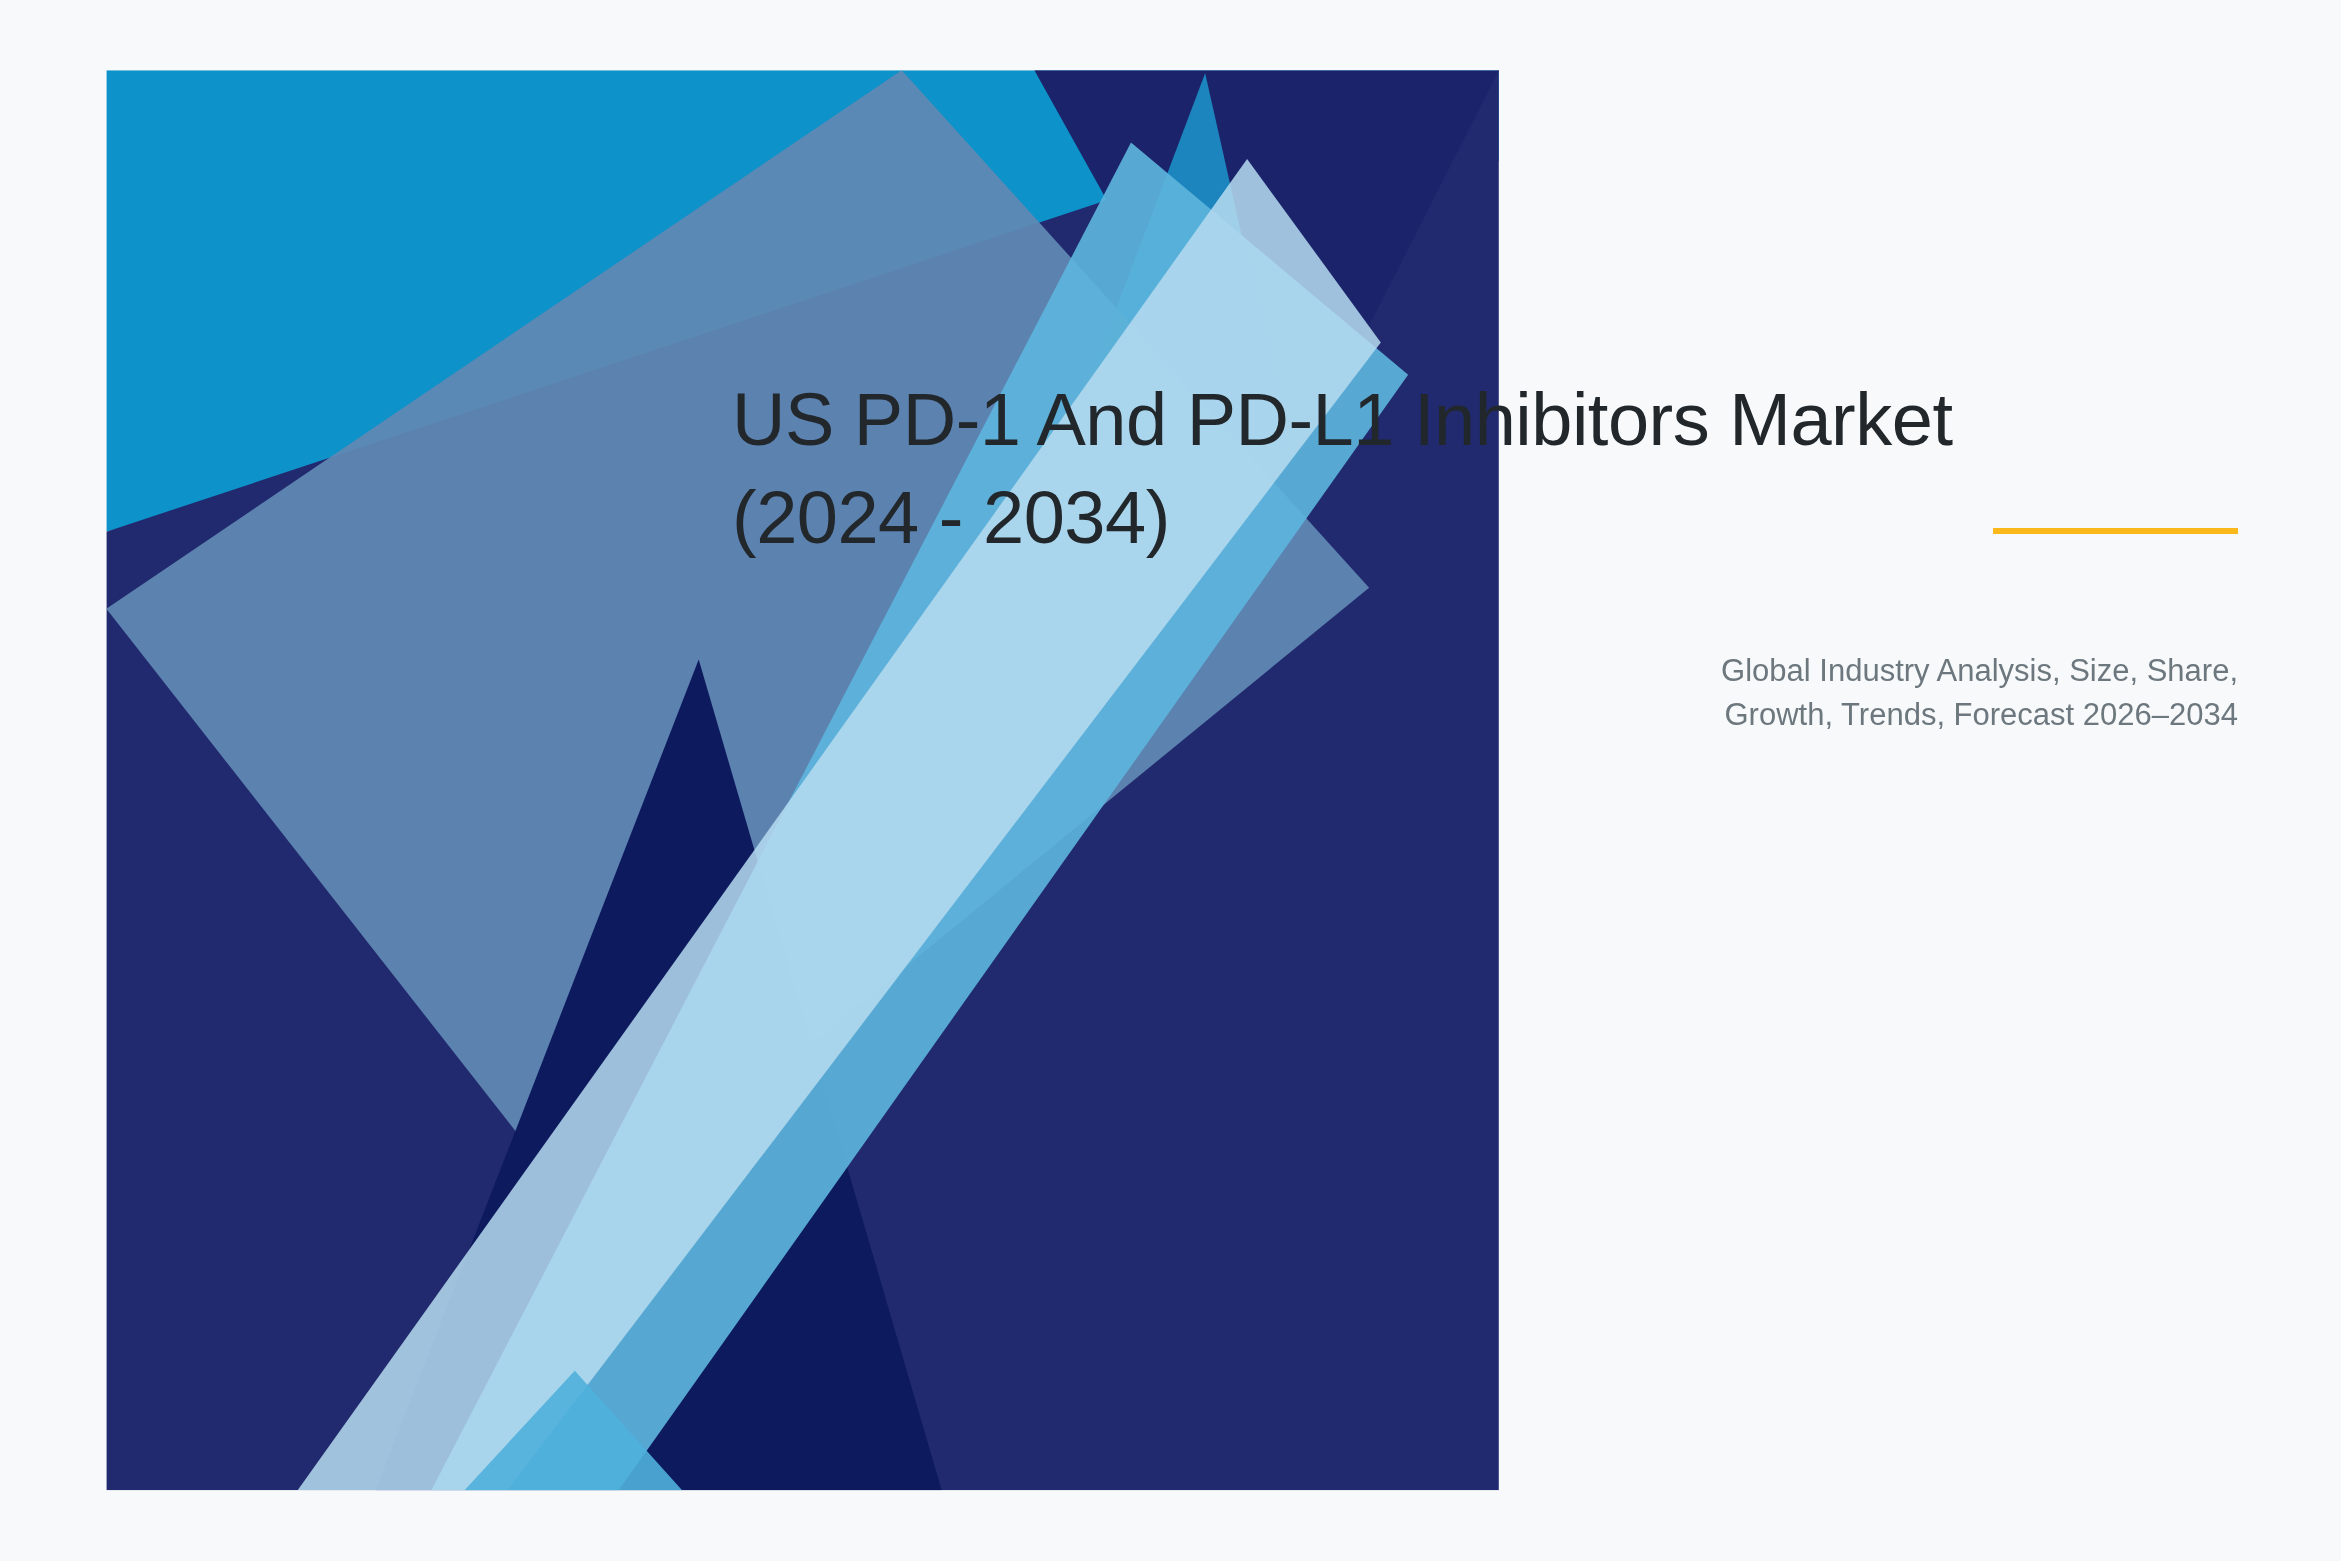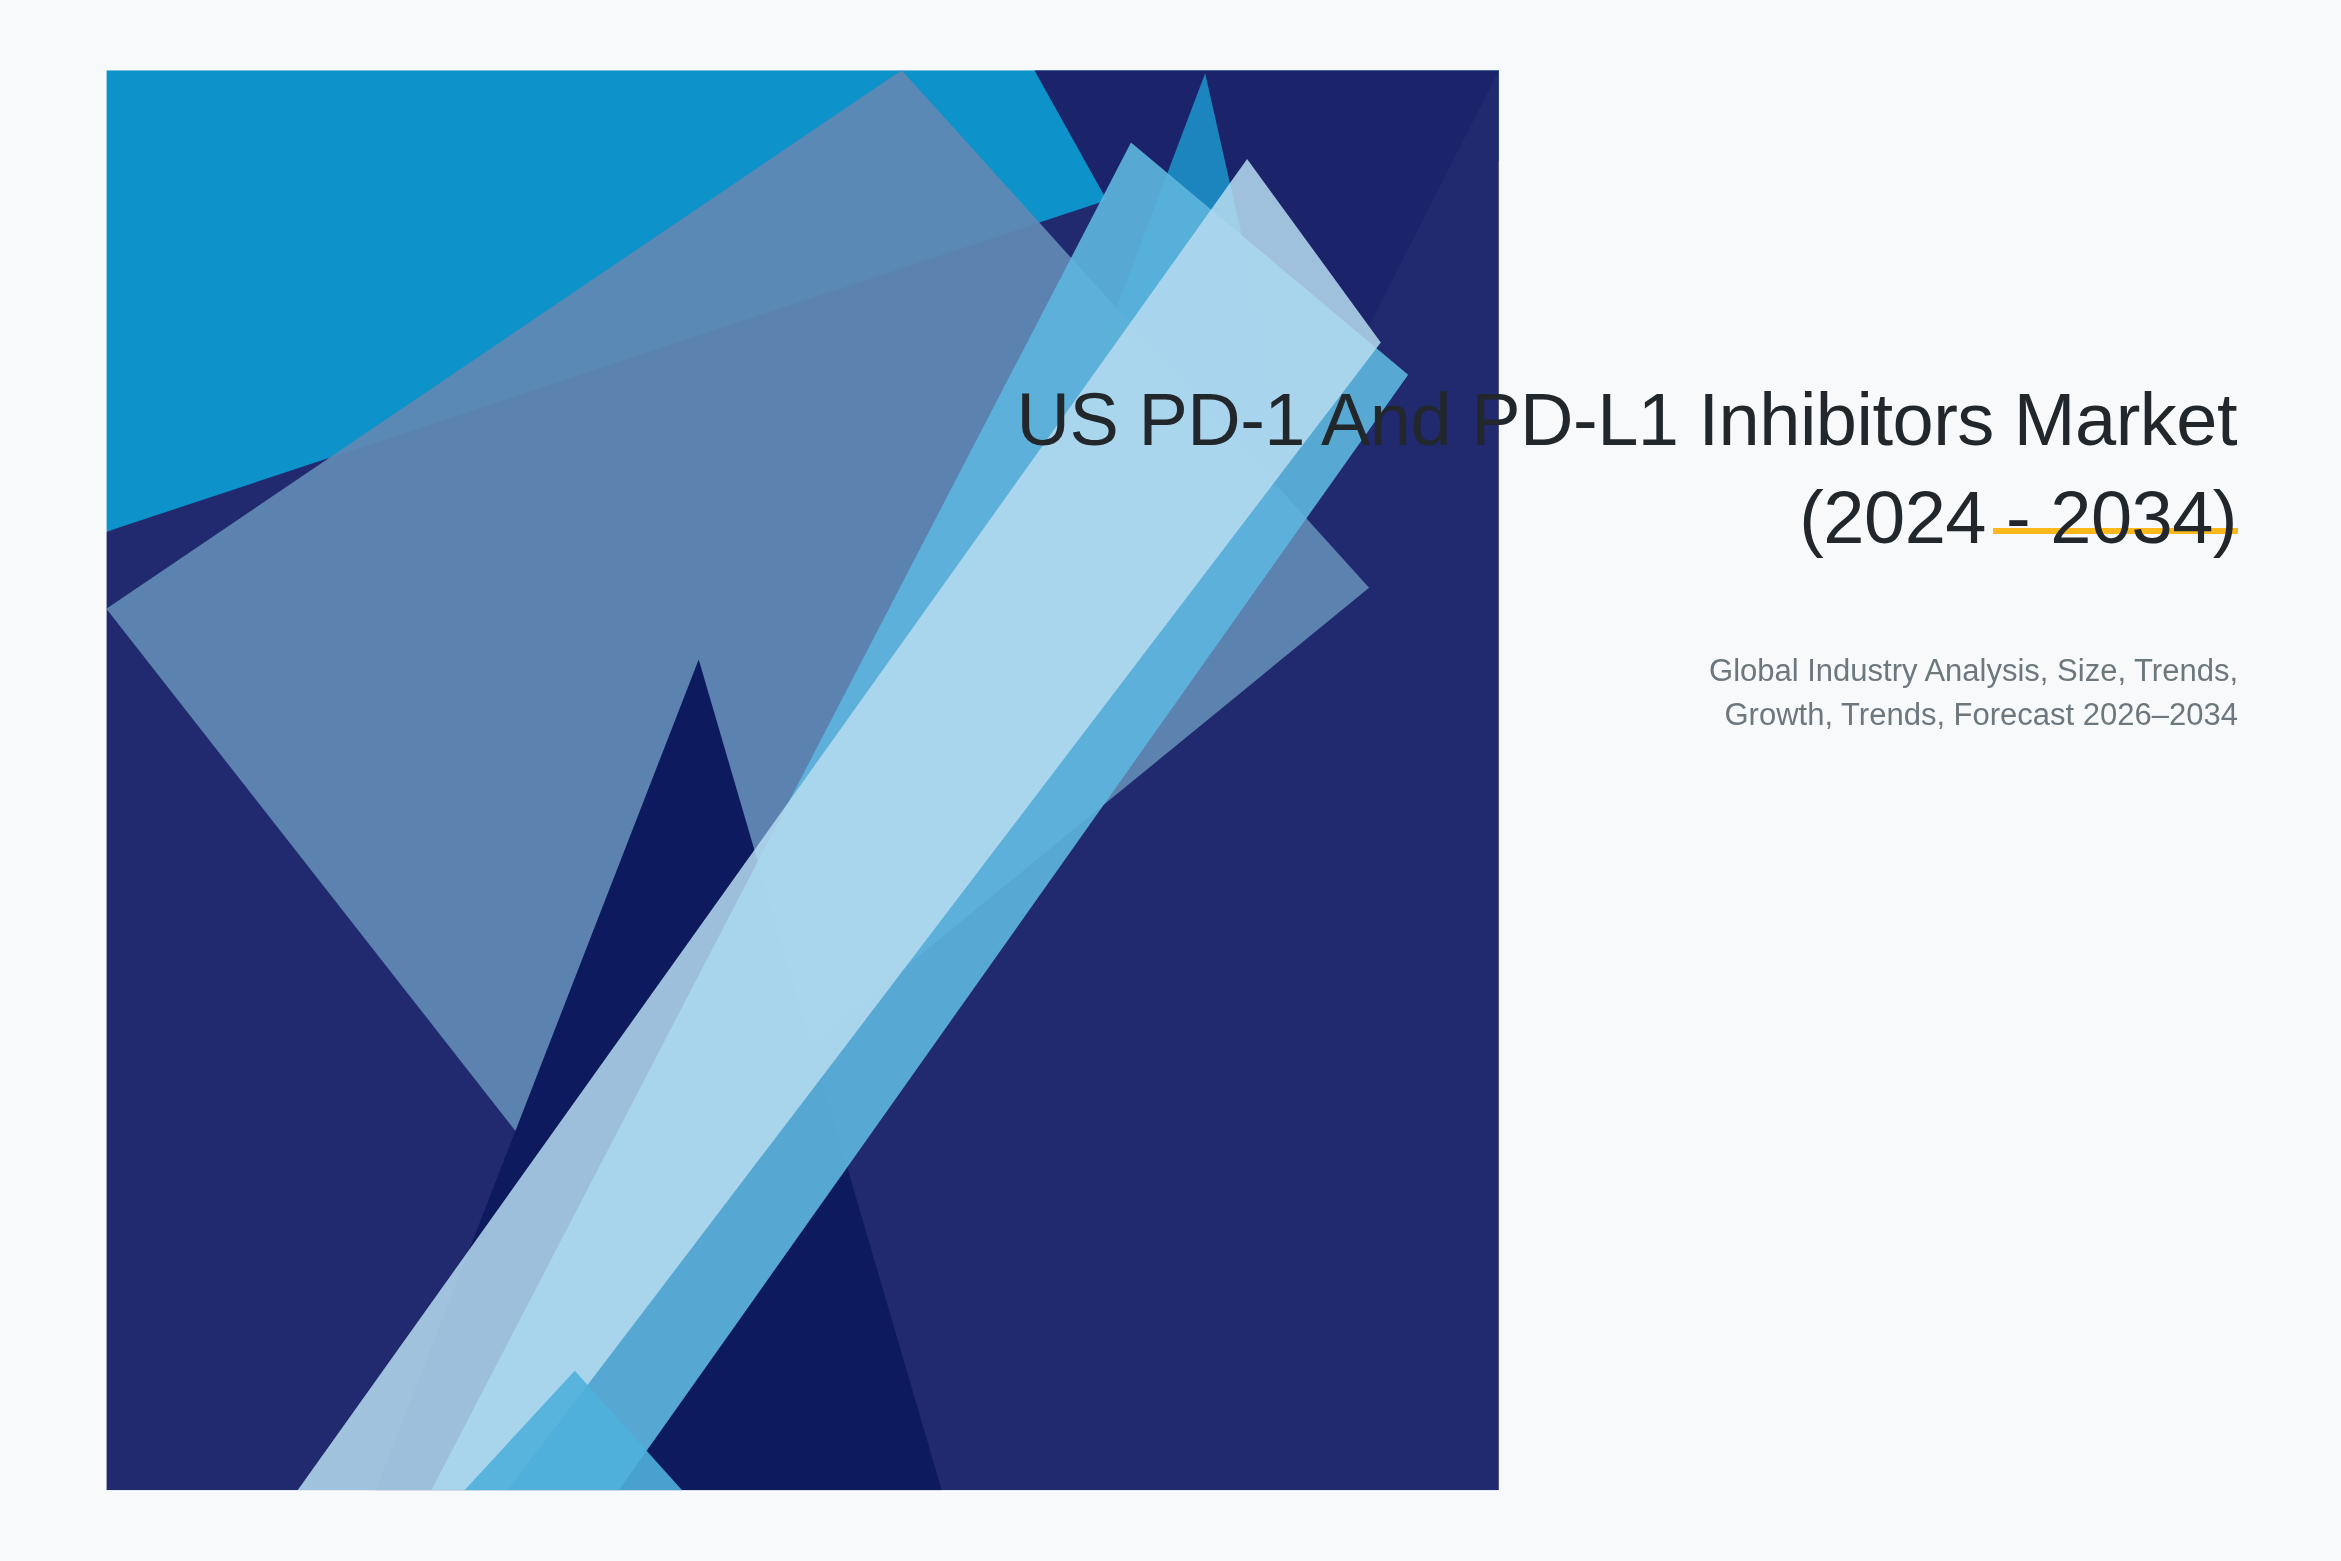--- a/index.html
+++ b/index.html
@@ -32,21 +32,20 @@
     height: 1561px;
     pointer-events: none;
   }
 
   
   #title-block {
     position: absolute;
     left: 732px;
     top: 371px;
     width: 1505px;
-    text-align: right;
   }
 
   #cover-title {
     margin: 0;
     font-family: "Liberation Sans", sans-serif;
     font-weight: 400;
     font-size: 74px;
     line-height: 1.32;
     letter-spacing: -0.5px;
     color: #22272b;
@@ -119,17 +118,17 @@
     </g>
   </svg>
 
   <div id="title-accent-rule"></div>
 
   <div id="title-block">
     <h1 id="cover-title"><span>US PD-1 And PD-L1 Inhibitors Market</span><br><span>(2024 - 2034)</span></h1>
   </div>
 
   <div id="subtitle-block">
-    <p id="cover-subtitle"><span>Global Industry Analysis, Size, Trends,</span><br><span>Growth, Trends, Forecast 2026–2034</span></p>
+    <p id="cover-subtitle"><span>Global Industry Analysis, Size, Share,</span><br><span>Growth, Trends, Forecast 2026–2034</span></p>
   </div>
 
 </div>
 
 
 </body></html>

